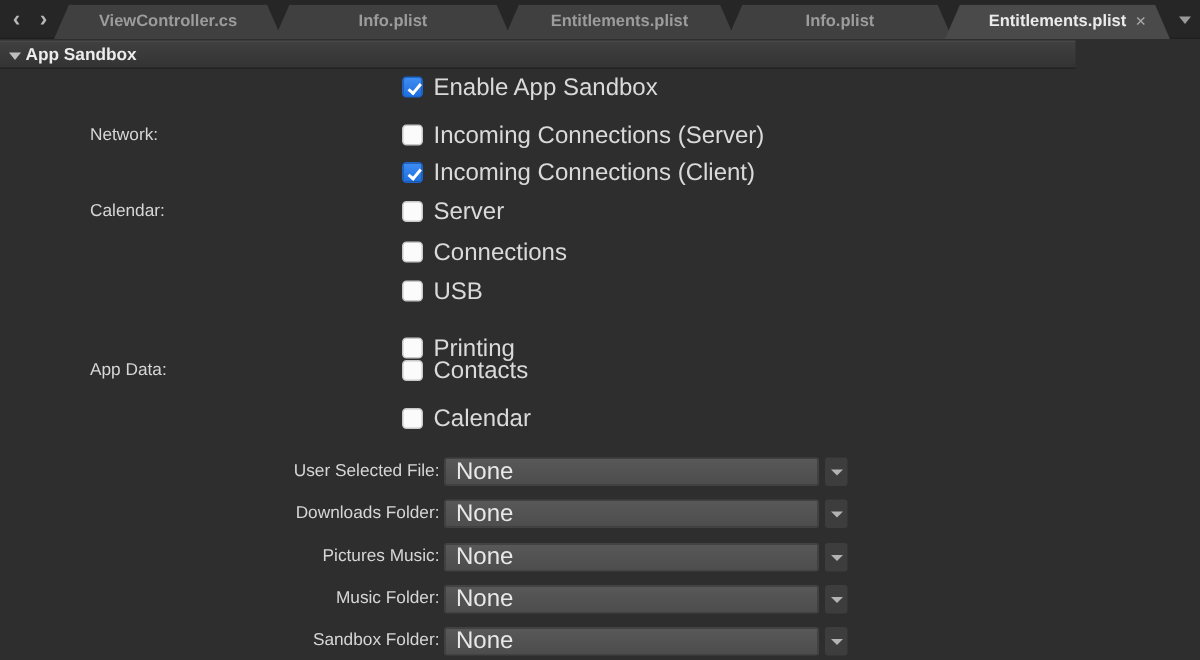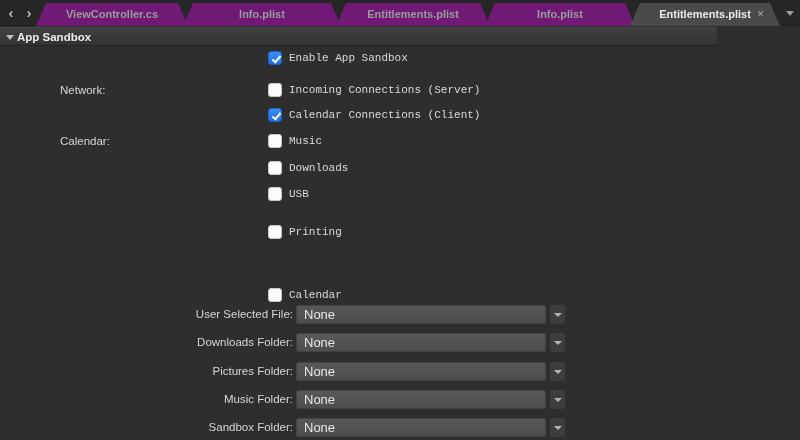--- a/index.html
+++ b/index.html
@@ -6,21 +6,21 @@
   html,body { width:800px; height:440px; }
   body { font-family:"Liberation Sans", sans-serif; background:#2e2e2e; }
   #screen { position:relative; width:800px; height:440px; overflow:hidden; background:#2e2e2e; }
 
   
   .tabbar { position:absolute; left:0; top:0; width:800px; height:26px; background:#262626; border-bottom:1px solid #1f1f1f; }
   .navbtns { position:absolute; left:0; top:0; width:40px; height:26px; color:#b8b8b8; }
   .navbtn { position:absolute; top:1px; font-size:15px; font-weight:bold; line-height:24px; width:16px; text-align:center; cursor:default; }
   .navback { left:3px; }
   .navfwd { left:21px; }
-  .tab { position:absolute; top:3px; height:23px; background:#701a75; color:#9c9c9c;
+  .tab { position:absolute; top:3px; height:23px; background:#404040; color:#9c9c9c;
          font-size:11px; font-weight:bold; line-height:23px; text-align:center;
          clip-path:polygon(10px 0, calc(100% - 10px) 0, 100% 100%, 0 100%); cursor:default; }
   .tab.active { background:#4a4a4a; color:#ebebeb; }
   .tab .closer { position:absolute; right:16px; top:0; font-size:12px; font-weight:normal; color:#a8a8a8; line-height:23px; }
   .overflow-arrow { position:absolute; right:6px; top:11px; width:0; height:0;
          border-left:4px solid transparent; border-right:4px solid transparent; border-top:5px solid #9a9a9a; }
 
   
   .sechdr { position:absolute; left:0; top:27px; width:717px; height:19px;
             background:linear-gradient(#404040,#333333); border-top:1px solid #484848; border-bottom:1px solid #232323; }
@@ -29,27 +29,27 @@
   .sectitle { position:absolute; left:17px; top:0; font-size:11.5px; font-weight:bold; color:#ececec; line-height:18px; }
 
   
   .cbrow { position:absolute; left:0; width:800px; height:15px; }
   .grp { position:absolute; left:60px; width:203px; font-size:11.5px; color:#d6d6d6; line-height:15px; }
   .cb { position:absolute; left:268px; top:0; width:14px; height:14px; background:#fbfbfb;
         border:1px solid #c9c9c9; border-radius:3px; cursor:default; }
   .cb.checked { background:linear-gradient(#3f8df2,#1e6fe0); border-color:#1b65cf; }
   .cb.checked::after { content:""; position:absolute; left:4.5px; top:1.5px; width:3px; height:7px;
         border-right:2px solid #fff; border-bottom:2px solid #fff; transform:rotate(40deg); }
-  .cbl { position:absolute; left:289px; font-size:11px; color:#dadada; line-height:15px; white-space:nowrap;font-family:Liberation Mono, monospace; }
+  .cbl { position:absolute; left:289px; font-size:16px; color:#dadada; line-height:15px; white-space:nowrap; }
 
   .ddrow { position:absolute; left:16px; width:800px; height:19px;margin-left:12px; }
   .ddl { position:absolute; left:60px; width:205px; text-align:right; font-size:11.5px; color:#d6d6d6; line-height:19px; }
   .dd { position:absolute; left:268px; top:0; width:250px; height:19px;
         background:linear-gradient(#585858,#4d4d4d); border:1px solid #424242; border-radius:2px; cursor:default; }
-  .ddv { position:absolute; left:7px; top:0; font-size:13px; color:#e8e8e8; line-height:17px; }
+  .ddv { position:absolute; left:7px; top:0; font-size:16px; color:#e8e8e8; line-height:17px; }
   .ddbtn { position:absolute; left:522px; top:0; width:15px; height:19px; background:#3d3d3d; border-radius:2px; cursor:default; }
   .ddarrow { position:absolute; left:3.5px; top:8px; width:0; height:0;
         border-left:4px solid transparent; border-right:4px solid transparent; border-top:4px solid #b3b3b3; }
 </style>
 </head>
 <body>
 
 <div id="screen">
 
   <div class="tabbar">
@@ -87,43 +87,48 @@
     <span class="cbl">Enable App Sandbox</span>
   </div>
   <div class="cbrow" style="top:83px">
     <div class="grp">Network:</div>
     <span class="cb"></span>
     <span class="cbl">Incoming Connections (Server)</span>
   </div>
   <div class="cbrow" style="top:108px">
     <div class="grp"></div>
     <span class="cb checked"></span>
-    <span class="cbl">Calendar Connections (Client)</span>
+    <span class="cbl">Incoming Connections (Client)</span>
   </div>
   <div class="cbrow" style="top:134px">
     <div class="grp">Calendar:</div>
     <span class="cb"></span>
-    <span class="cbl">Music</span>
+    <span class="cbl">Server</span>
   </div>
   <div class="cbrow" style="top:161px">
     <div class="grp"></div>
     <span class="cb"></span>
-    <span class="cbl">Downloads</span>
+    <span class="cbl">Connections</span>
   </div>
   <div class="cbrow" style="top:187px">
     <div class="grp"></div>
     <span class="cb"></span>
     <span class="cbl">USB</span>
   </div>
   <div class="cbrow" style="top:225px">
     <div class="grp"></div>
     <span class="cb"></span>
     <span class="cbl">Printing</span>
   </div>
-  <div class="cbrow" style="top:288px">
+  <div class="cbrow" style="top:240px">
+    <div class="grp">App Data:</div>
+    <span class="cb"></span>
+    <span class="cbl">Contacts</span>
+  </div>
+  <div class="cbrow" style="top:272px">
     <div class="grp"></div>
     <span class="cb"></span>
     <span class="cbl">Calendar</span>
   </div>
 
   <div class="ddrow" style="top:305px">
     <div class="ddl">User Selected File:</div>
     <div class="dd">
       <span class="ddv">None</span>
     </div>
@@ -134,21 +139,21 @@
   <div class="ddrow" style="top:333px">
     <div class="ddl">Downloads Folder:</div>
     <div class="dd">
       <span class="ddv">None</span>
     </div>
     <div class="ddbtn">
         <span class="ddarrow"></span>
       </div>
   </div>
   <div class="ddrow" style="top:362px">
-    <div class="ddl">Pictures Folder:</div>
+    <div class="ddl">Pictures Music:</div>
     <div class="dd">
       <span class="ddv">None</span>
     </div>
     <div class="ddbtn">
         <span class="ddarrow"></span>
       </div>
   </div>
   <div class="ddrow" style="top:390px">
     <div class="ddl">Music Folder:</div>
     <div class="dd">

